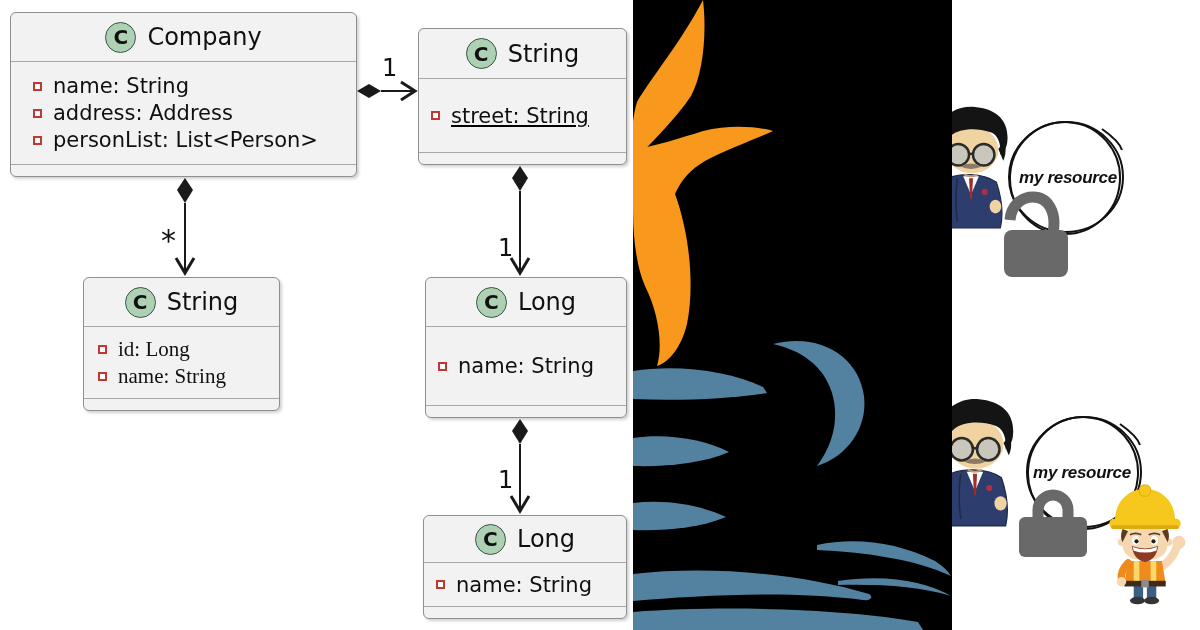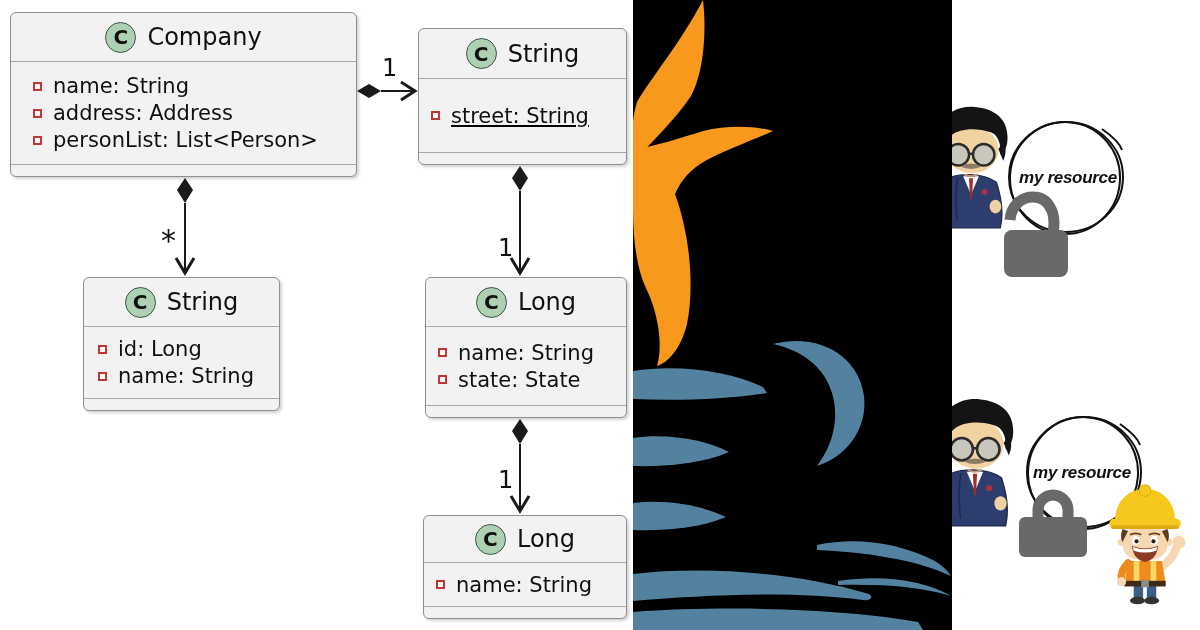--- a/index.html
+++ b/index.html
@@ -106,21 +106,21 @@
           </div>
       </div>
       <div class="uml-empty"></div>
     </div>
 
     <div class="uml-class" style="left:83px; top:277px; width:197px; height:134px;">
       <div class="uml-title" style="height:49px;">
         <span class="class-circle">C</span>
         <span>String</span>
       </div>
-      <div class="uml-attrs" style="padding-left:14px;">
+      <div class="uml-attrs" style="padding-left:14px;font-family:Liberation Serif, serif;">
         <div class="uml-attr">
           <span class="field-icon"></span>
           <span>id: Long</span>
           </div>
         <div class="uml-attr">
           <span class="field-icon"></span>
           <span>name: String</span>
           </div>
       </div>
       <div class="uml-empty"></div>
@@ -128,24 +128,20 @@
 
     <div class="uml-class" style="left:425px; top:277px; width:202px; height:141px;">
       <div class="uml-title" style="height:49px;">
         <span class="class-circle">C</span>
         <span>Long</span>
       </div>
       <div class="uml-attrs" style="padding-left:12px;">
         <div class="uml-attr">
           <span class="field-icon"></span>
           <span>name: String</span>
-          </div>
-        <div class="uml-attr">
-          <span class="field-icon"></span>
-          <span>state: State</span>
           </div>
       </div>
       <div class="uml-empty"></div>
     </div>
 
     <div class="uml-class" style="left:423px; top:515px; width:204px; height:104px;">
       <div class="uml-title" style="height:47px;">
         <span class="class-circle">C</span>
         <span>Long</span>
       </div>

